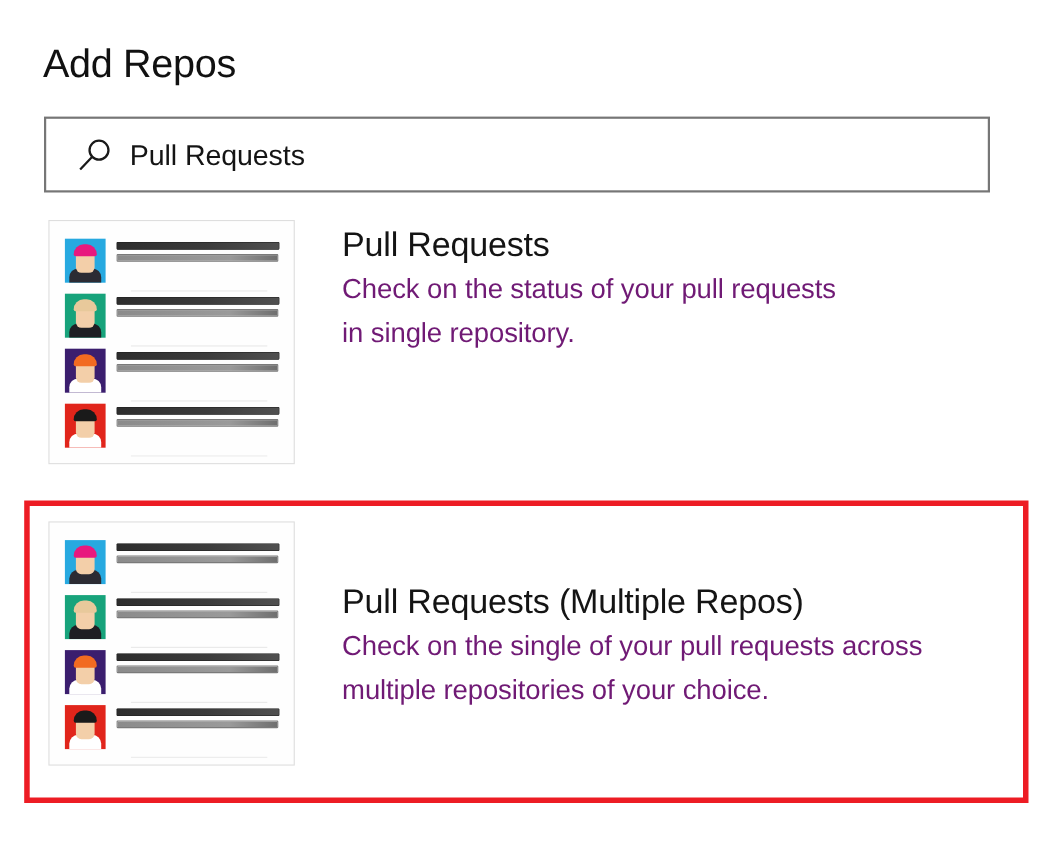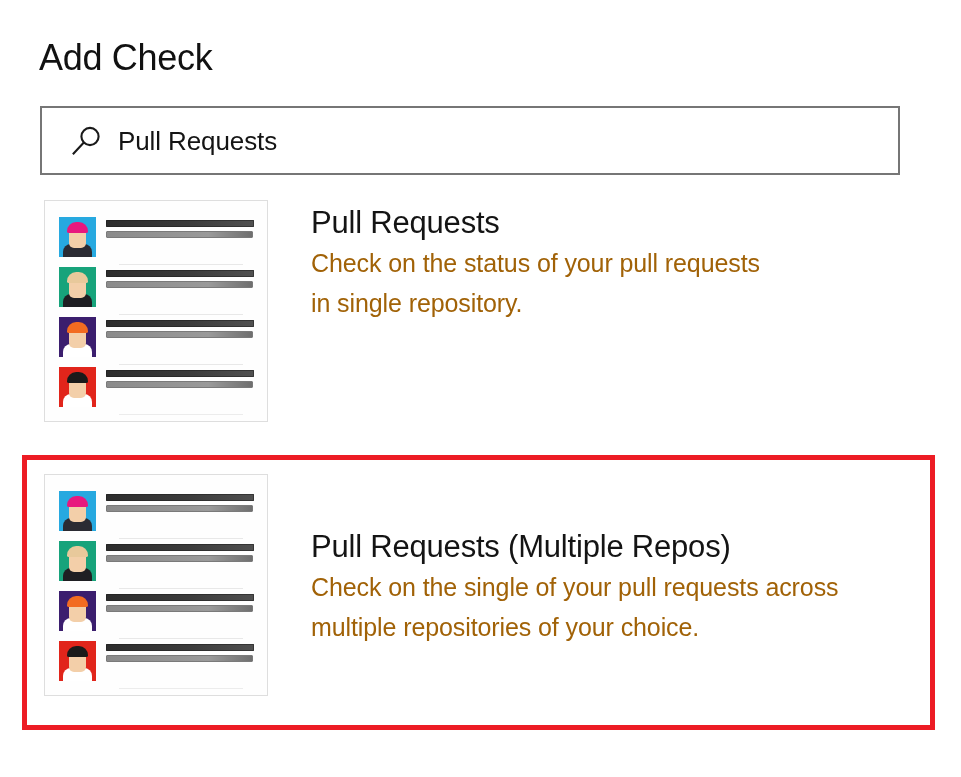--- a/index.html
+++ b/index.html
@@ -173,21 +173,21 @@
     font-weight: 400;
     line-height: 38px;
     color: #141414;
     letter-spacing: -0.2px;
     white-space: nowrap;
   }
   .result-desc {
     font-size: 25px;
     font-weight: 400;
     line-height: 40px;
-    color: #a16207;
+    color: #701a75;
     letter-spacing: -0.1px;
     margin-top: 1px;
   }
   .row-1 .result-desc { max-width: 470px; }
   .row-2 .result-desc { max-width: 580px; }
 
   
   .highlight-box {
     position: absolute;
     left: 22px;
@@ -195,21 +195,21 @@
     width: 913px;
     height: 275px;
     box-sizing: border-box;
     border: 5px solid #ED1C24;
     pointer-events: none;
   }
 </style>
 </head>
 <body>
 
-<div class="page-title">Add Check</div>
+<div class="page-title">Add Repos</div>
 
 <div class="search-box">
   <span class="search-icon">
     <svg width="34" height="34" viewBox="0 0 34 34" aria-hidden="true">
       <circle cx="20" cy="12.5" r="8.6" fill="none" stroke="#1a1a1a" stroke-width="2.1"></circle>
       <line x1="13.6" y1="18.8" x2="3.6" y2="29.4" stroke="#1a1a1a" stroke-width="2.1" stroke-linecap="square"></line>
     </svg>
   </span>
   <span class="search-value" title="Search widgets">Pull Requests</span>
 </div>

